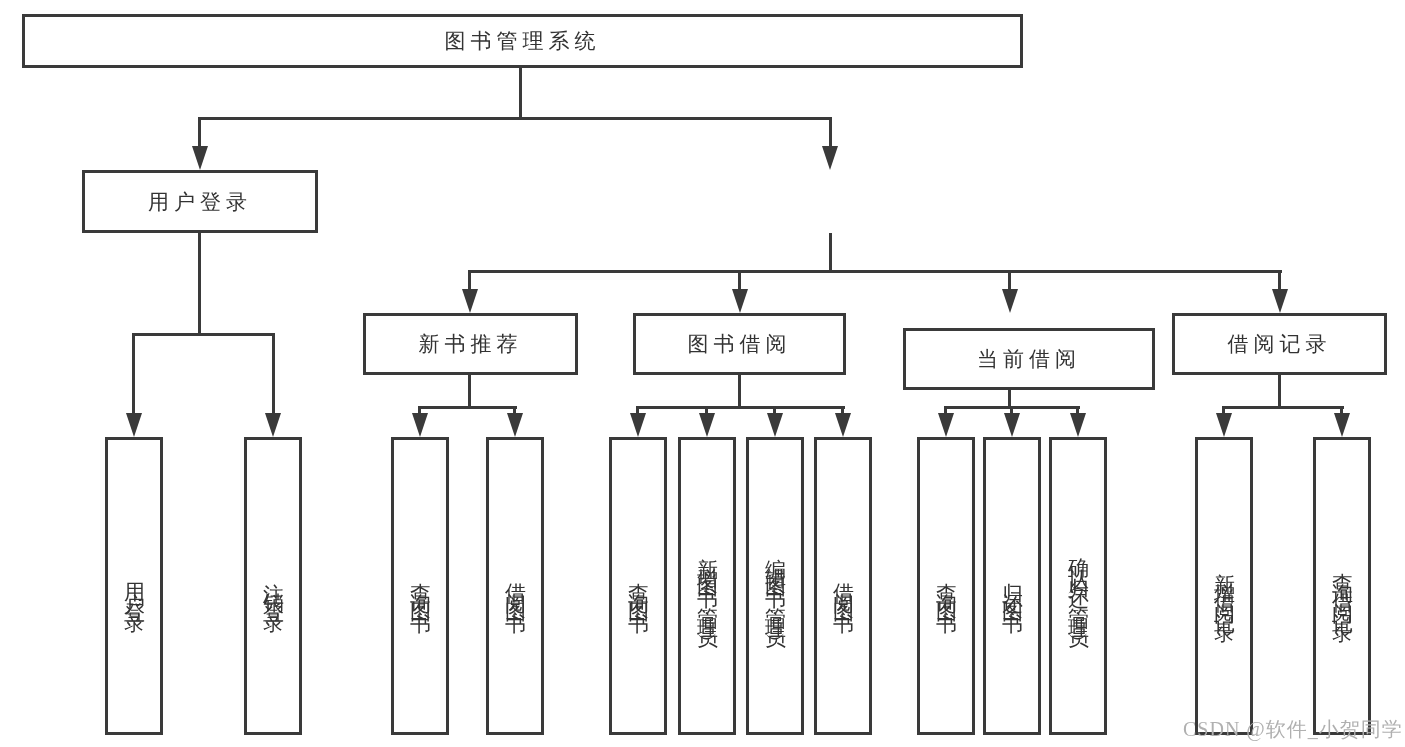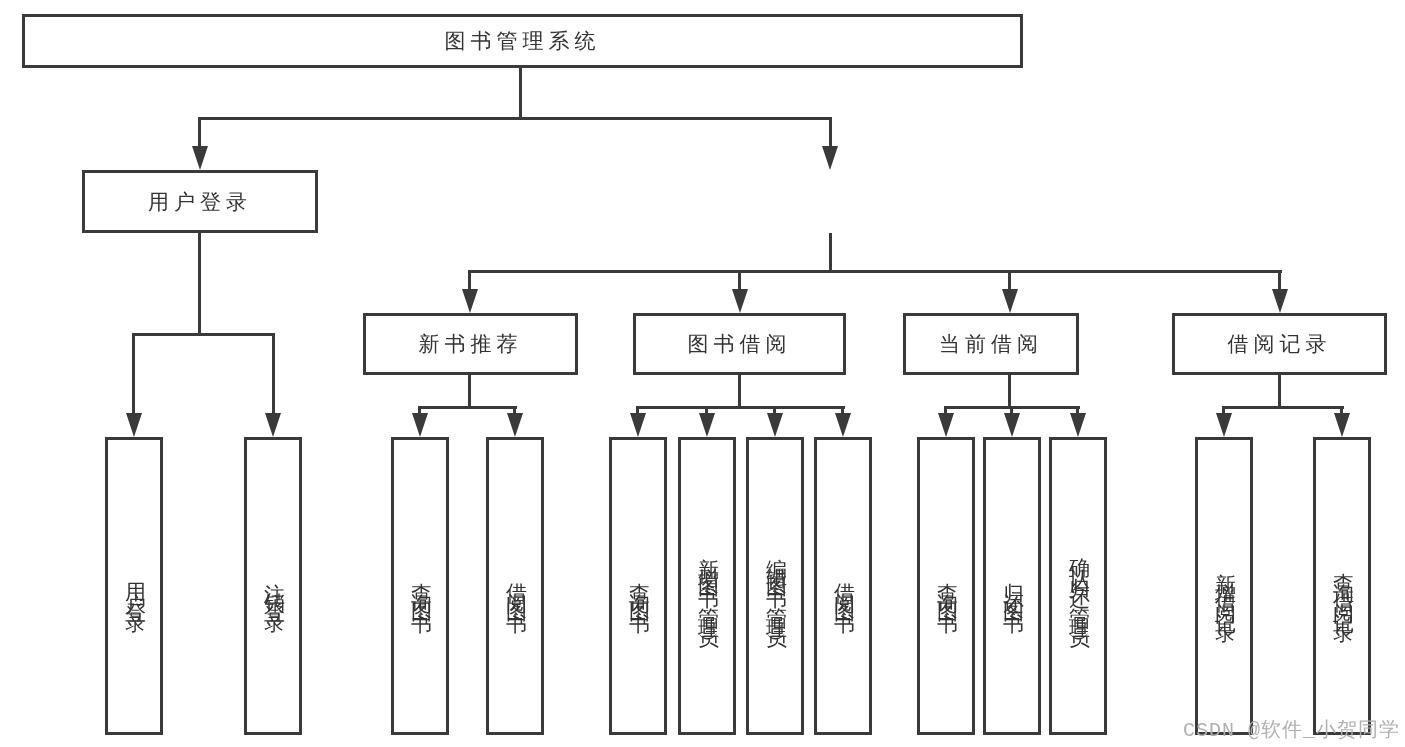--- a/index.html
+++ b/index.html
@@ -1,18 +1,18 @@
 <!DOCTYPE html>
 <html><head>
 <meta charset="utf-8">
 <style>
   html,body{margin:0;padding:0;background:#fff;}
   .canvas{
     position:relative;width:1405px;height:747px;background:#fff;
-    font-family:Liberation Mono, monospace;overflow:hidden;
+    font-family:Liberation Serif, serif;overflow:hidden;
   }
   .hbox{
     position:absolute;box-sizing:border-box;border:3px solid #3a3a3a;background:#fff;
     display:flex;align-items:center;justify-content:center;
     font-size:21px;letter-spacing:5px;color:#333;white-space:nowrap;z-index:2;
   }
   .vbox{
     position:absolute;box-sizing:border-box;border:3px solid #3a3a3a;background:#fff;
     width:58px;height:298px;top:437px;
     display:flex;align-items:center;justify-content:center;z-index:2;
@@ -44,21 +44,21 @@
   <div class="hbox" style="left:82px;top:170px;width:236px;height:63px">
     <span>用户登录</span>
   </div>
 
   <div class="hbox" style="left:633px;top:313px;width:213px;height:62px">
     <span>图书借阅</span>
   </div>
   <div class="hbox" style="left:363px;top:313px;width:215px;height:62px">
     <span>新书推荐</span>
   </div>
-  <div class="hbox" style="left:903px;top:313px;width:176px;height:62px">
+  <div class="hbox" style="left:903px;top:328px;width:252px;height:62px">
     <span>当前借阅</span>
   </div>
   <div class="hbox" style="left:1172px;top:313px;width:215px;height:62px">
     <span>借阅记录</span>
   </div>
 
   <div class="vbox" style="left:105px">
     <span>用户登录</span>
   </div>
   <div class="vbox" style="left:244px">

